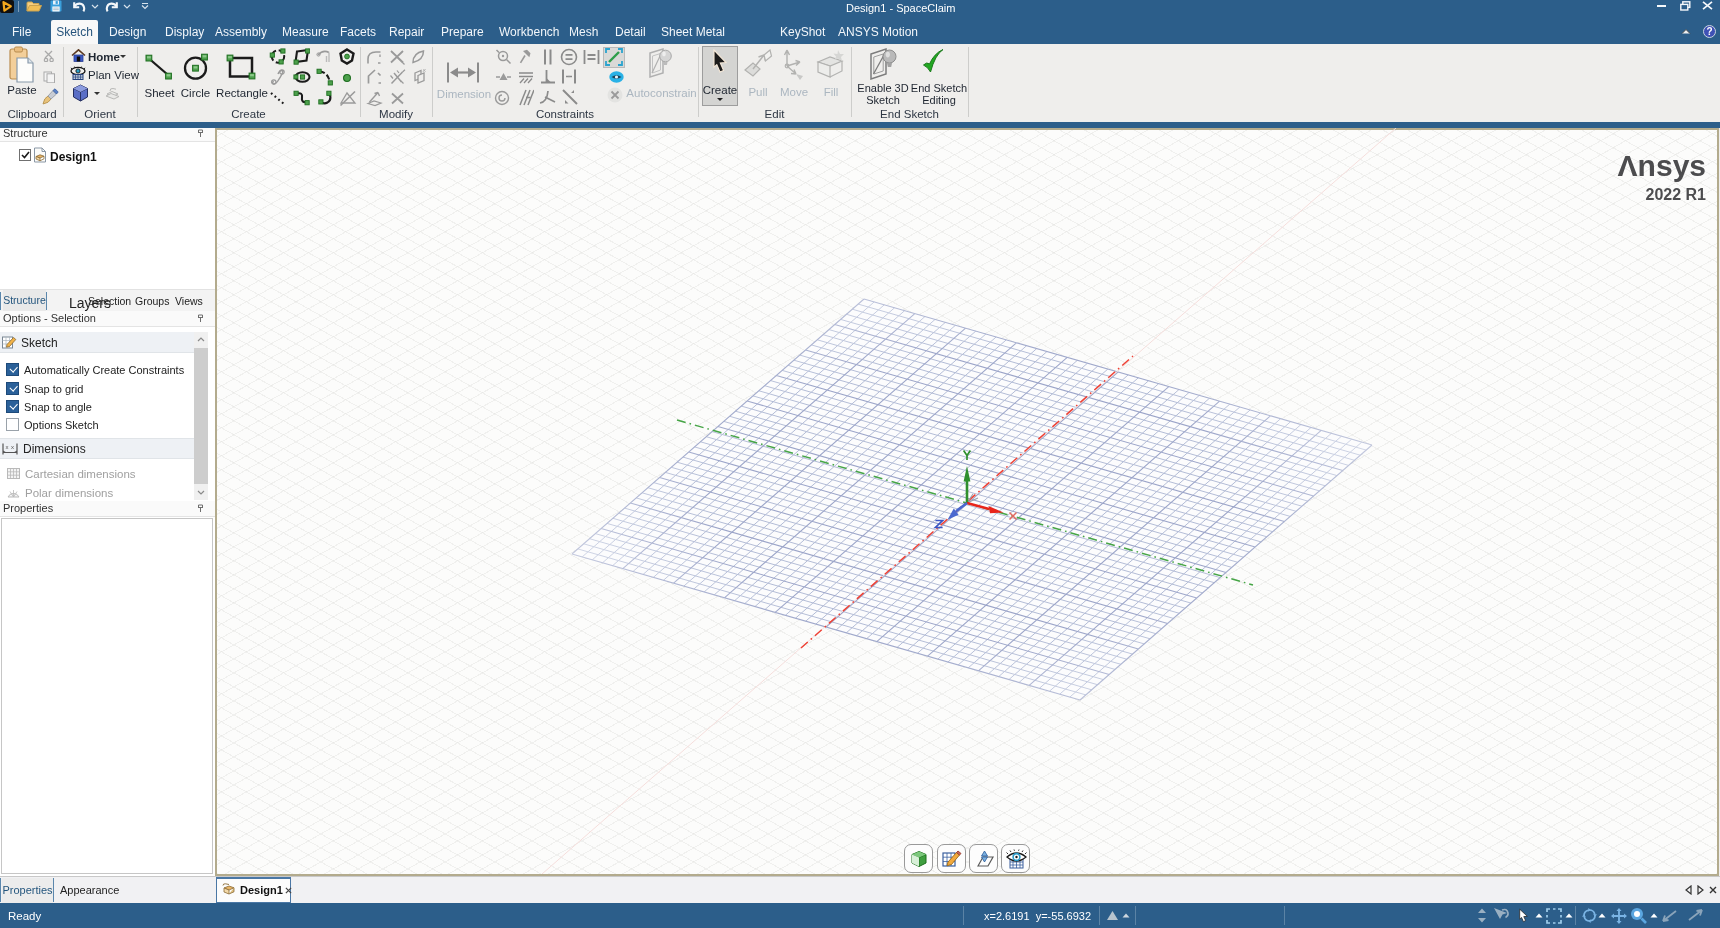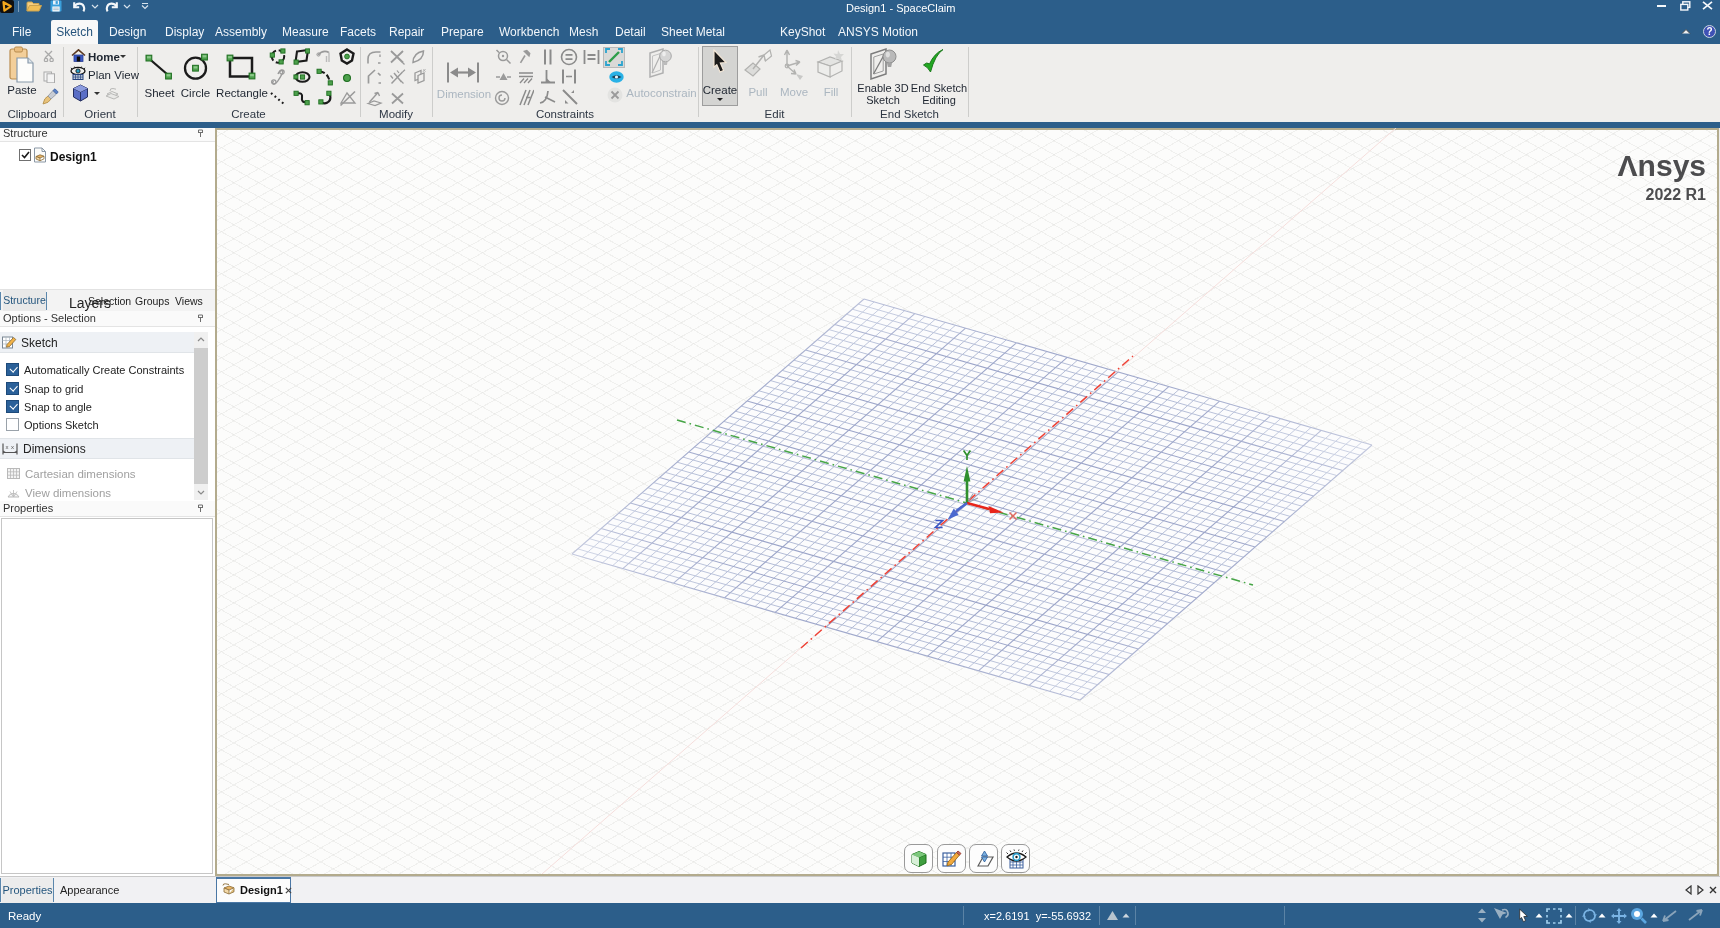--- a/index.html
+++ b/index.html
@@ -495,21 +495,21 @@
 
   <svg class="abs" style="left:7px;top:342px;width:13px;height:11px;" viewBox="0 0 13 11">
     <rect x="0.5" y="0.5" width="12" height="10" fill="#f4f4f4" stroke="#b9b9b9"></rect>
     <path d="M0.5 3.8 L12.5 3.8 M0.5 7.2 L12.5 7.2 M3.5 0.5 L3.5 10.5 M6.5 0.5 L6.5 10.5 M9.5 0.5 L9.5 10.5" stroke="#b9b9b9" stroke-width="0.8"></path>
   </svg>
   <div class="abs" style="left:25px;top:342px;font-size:11.5px;color:#a0a0a0;">Cartesian dimensions</div>
   <svg class="abs" style="left:7px;top:361px;width:13px;height:11px;" viewBox="0 0 13 11">
     <path d="M1 10 A 6 6 0 0 1 12 10 Z" fill="#f4f4f4" stroke="#b9b9b9"></path>
     <path d="M6.5 10 L3 4.5 M6.5 10 L6.5 3 M6.5 10 L10 4.5" stroke="#b9b9b9" stroke-width="0.8"></path>
   </svg>
-  <div class="abs" style="left:25px;top:361px;font-size:11.5px;color:#a0a0a0;">View dimensions</div>
+  <div class="abs" style="left:25px;top:361px;font-size:11.5px;color:#a0a0a0;">Polar dimensions</div>
 
   <div class="abs" style="left:194px;top:206px;width:14px;height:168px;background:#f0f0f0;">
     <div class="abs" style="left:0;top:0;width:14px;height:15px;background:#f0f0f0;"></div>
     <svg class="abs" style="left:3px;top:5px;width:8px;height:5px;" viewBox="0 0 8 5">
         <path d="M1 4 L4 1 L7 4" fill="none" stroke="#8a8a8a" stroke-width="1.2"></path>
       </svg>
     <div class="abs" style="left:0;top:16px;width:14px;height:136px;background:#cdcdcd;"></div>
     <svg class="abs" style="left:3px;top:158px;width:8px;height:5px;" viewBox="0 0 8 5">
         <path d="M1 1 L4 4 L7 1" fill="none" stroke="#8a8a8a" stroke-width="1.2"></path>
       </svg>

